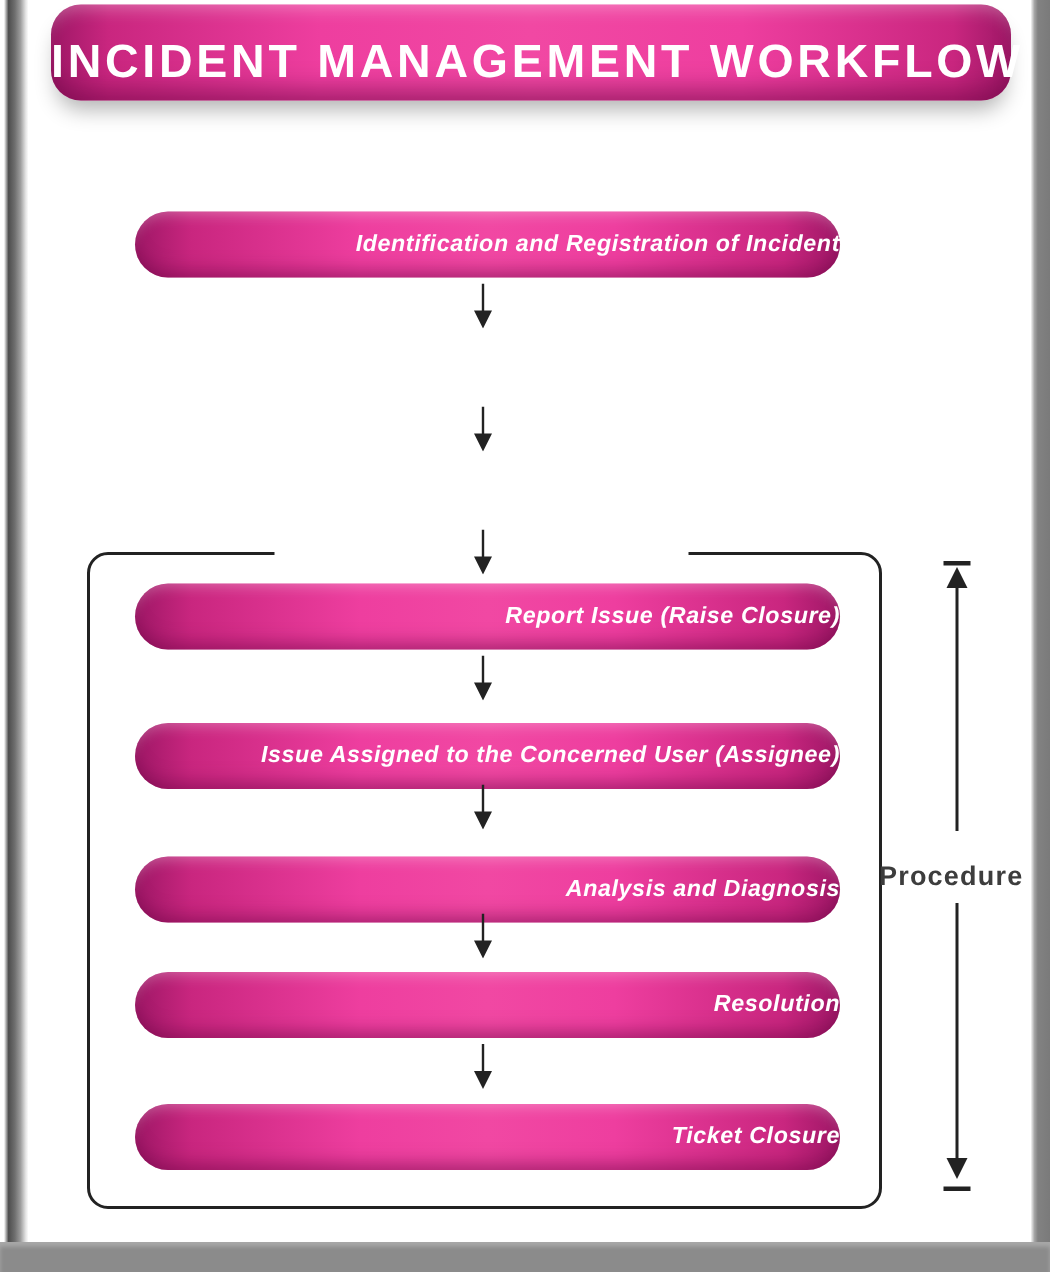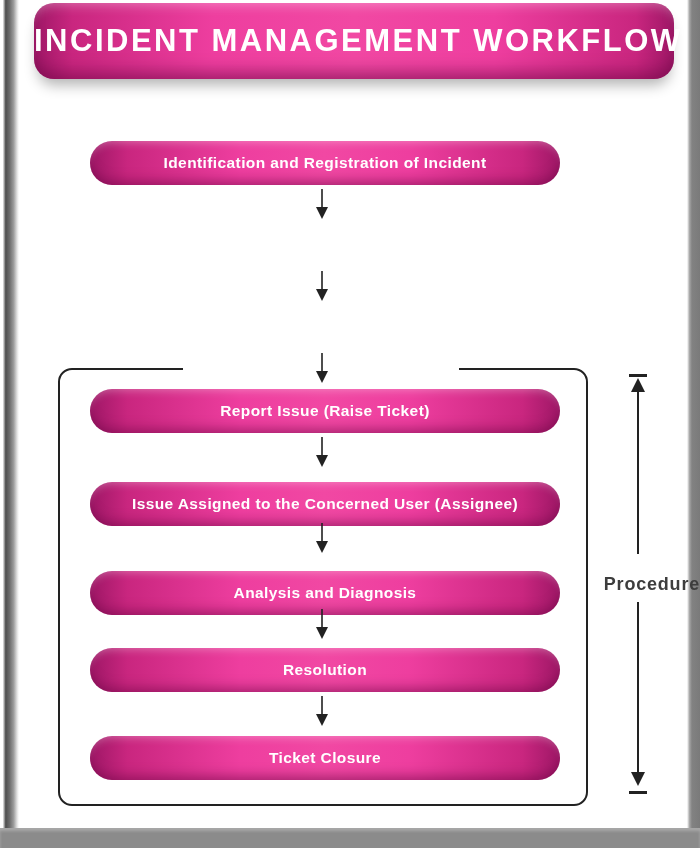--- a/index.html
+++ b/index.html
@@ -8,47 +8,47 @@
 
   
   .edge-left{position:absolute;left:0;top:0;bottom:0;width:19px;
     background:linear-gradient(to right,#ffffff 0%,#ffffff 14%,#4e4e4e 30%,#6f6f6f 52%,#9d9d9d 72%,#e3e3e3 90%,#ffffff 100%);}
   .edge-right{position:absolute;right:0;top:0;bottom:0;width:13px;
     background:linear-gradient(to left,#7a7a7a 0%,#828282 62%,#a5a5a5 80%,#ffffff 100%);}
   .edge-bottom{position:absolute;left:0;right:0;bottom:0;height:20px;background:#8b8b8b;
     box-shadow:inset 0 3px 3px rgba(255,255,255,.25);}
 
   
-  .banner{position:absolute;left:34px;top:3px;width:640px;height:76px;border-radius:20px;
+  .banner{position:absolute;left:34px;top:3px;width:640px;height:64px;border-radius:20px;
     background:linear-gradient(90deg,var(--pink-edge) 0%,#c9267f 6%,var(--pink-bright) 28%,#f148a3 50%,var(--pink-bright) 72%,#c9267f 94%,var(--pink-edge) 100%);
     box-shadow:inset 0 -14px 16px -7px rgba(110,6,70,.6),inset 0 10px 12px -8px rgba(255,255,255,.35),0 10px 14px -4px rgba(0,0,0,.30);}
   .banner .title{display:block;text-align:center;white-space:nowrap;color:#ffffff;
     font-size:31px;font-weight:bold;letter-spacing:2.5px;line-height:76px;}
 
   
   .pill{position:absolute;left:90px;width:470px;height:44px;border-radius:22px;
     background:linear-gradient(90deg,var(--pink-edge) 0%,#c9267f 8%,var(--pink-bright) 32%,#f148a3 50%,var(--pink-bright) 68%,#c9267f 92%,var(--pink-edge) 100%);
     box-shadow:inset 0 -10px 12px -6px rgba(110,6,70,.55),inset 0 8px 10px -7px rgba(255,255,255,.35);}
-  .pill span{display:block;text-align:center;white-space:nowrap;color:#ffffff;
-    font-size:15.5px;font-weight:bold;letter-spacing:.4px;line-height:44px;}
+  .pill span{display:block;text-align:right;white-space:nowrap;color:#ffffff;
+    font-size:15.5px;font-weight:bold;letter-spacing:.4px;line-height:44px;font-style:italic;}
 
   
   .flow-arrow{position:absolute;left:314px;width:16px;height:30px;}
 
   
   .group-box{position:absolute;left:58px;top:368px;width:530px;height:438px;
     border:2px solid var(--line);border-radius:14px;box-sizing:border-box;background:transparent;}
   .group-gap{position:absolute;left:183px;top:366px;width:276px;height:7px;background:#ffffff;}
 
   
   .cap{position:absolute;width:18px;height:3px;background:var(--line);}
   .stem{position:absolute;width:2px;background:var(--line);}
   .tri-up{position:absolute;width:0;height:0;border-left:7px solid transparent;border-right:7px solid transparent;border-bottom:14px solid var(--line);}
   .tri-down{position:absolute;width:0;height:0;border-left:7px solid transparent;border-right:7px solid transparent;border-top:14px solid var(--line);}
-  .procedure-label{position:absolute;left:586px;top:574px;width:114px;text-align:right;
+  .procedure-label{position:absolute;left:586px;top:574px;width:114px;text-align:left;
     color:var(--proc-text);font-size:18px;font-weight:bold;letter-spacing:.8px;white-space:nowrap;}
 </style>
 </head>
 <body>
 
 <div class="page">
 
   <div class="edge-left"></div>
   <div class="edge-right"></div>
 
@@ -56,21 +56,21 @@
     <span class="title">INCIDENT MANAGEMENT WORKFLOW</span>
   </div>
 
   <div class="group-box"></div>
   <div class="group-gap"></div>
 
   <div class="pill" style="top:141px">
     <span>Identification and Registration of Incident</span>
   </div>
   <div class="pill" style="top:389px">
-    <span>Report Issue (Raise Ticket)</span>
+    <span>Report Issue (Raise Closure)</span>
   </div>
   <div class="pill" style="top:482px">
     <span>Issue Assigned to the Concerned User (Assignee)</span>
   </div>
   <div class="pill" style="top:571px">
     <span>Analysis and Diagnosis</span>
   </div>
   <div class="pill" style="top:648px">
     <span>Resolution</span>
   </div>

